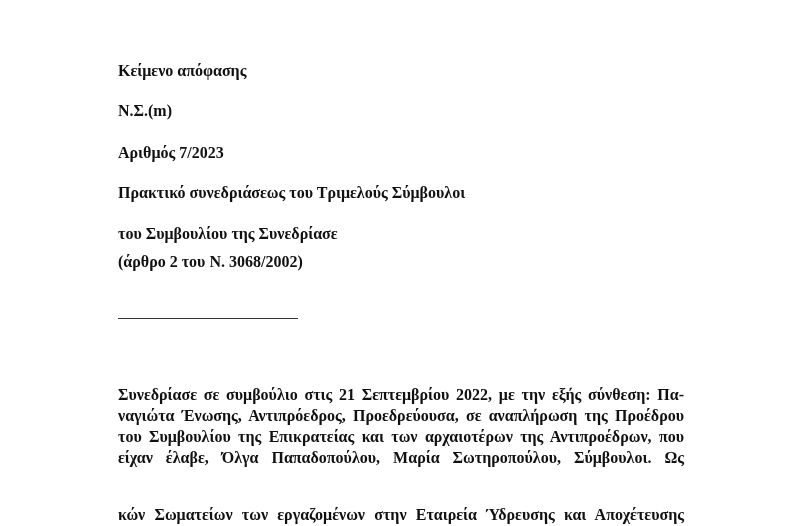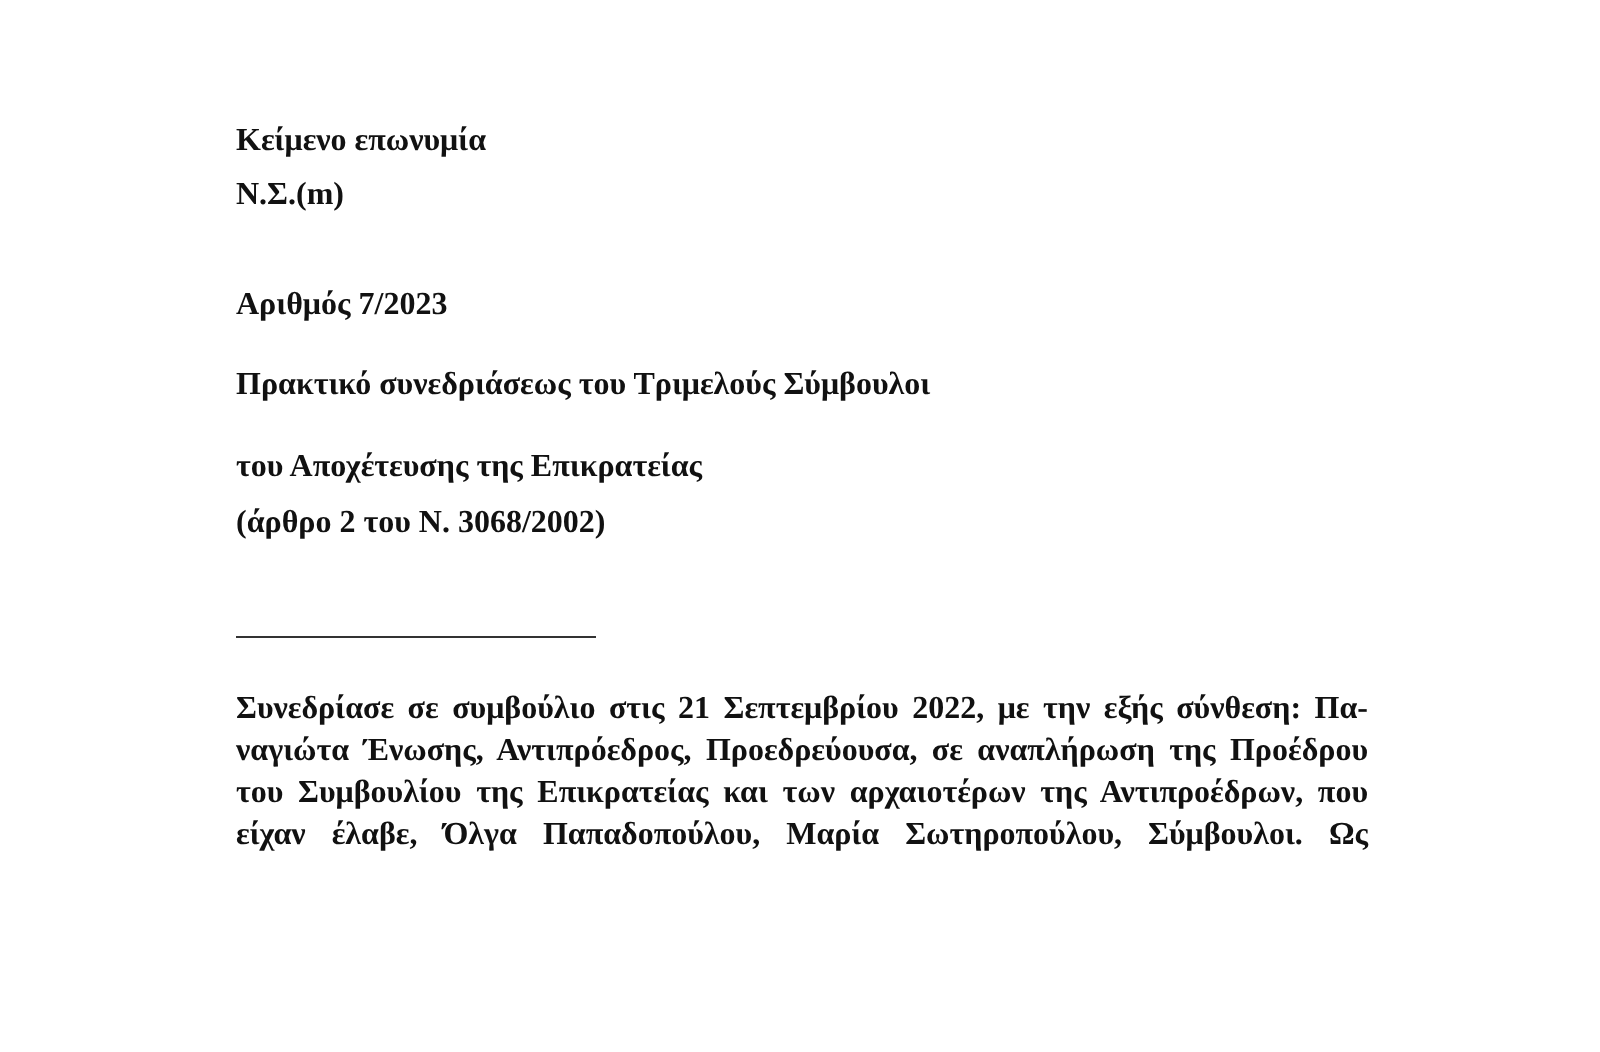--- a/index.html
+++ b/index.html
@@ -37,47 +37,49 @@
       height: 0;
       border-top: 1.5px solid #333333;
     }
     .para {
       position: absolute;
       left: 0;
       width: 566px;
       font-weight: bold;
       font-size: 16px;
       line-height: 21px;
+      margin-top: 40px;
     }
     .para .line {
       display: block;
       text-align: justify;
       text-align-last: justify;
       white-space: nowrap;
       height: 21px;
     }
     .para .line.last {
       text-align-last: left;
     }
   </style>
 </head>
 <body>
 
 <div class="page">
-  <div class="heading" style="top:61px">Κείμενο επωνυμία</div>
-  <div class="heading" style="top:88px">Ν.Σ.(m)</div>
+  <div class="heading" style="top:61px">Κείμενο απόφασης</div>
+  <div class="heading" style="top:101px">Ν.Σ.(m)</div>
   <div class="heading" style="top:143px">Αριθμός 7/2023</div>
   <div class="heading" style="top:183px">Πρακτικό συνεδριάσεως του Τριμελούς Σύμβουλοι</div>
-  <div class="heading" style="top:224px">του Αποχέτευσης της Επικρατείας</div>
+  <div class="heading" style="top:224px">του Συμβουλίου της Συνεδρίασε</div>
   <div class="heading" style="top:252px">(άρθρο 2 του Ν. 3068/2002)</div>
 
   <div class="rule"></div>
 
   <div class="para" style="top:344px">
     <span class="line">Συνεδρίασε σε συμβούλιο στις 21 Σεπτεμβρίου 2022, με την εξής σύνθεση: Πα-</span>
     <span class="line">ναγιώτα Ένωσης, Αντιπρόεδρος, Προεδρεύουσα, σε αναπλήρωση της Προέδρου</span>
     <span class="line">του Συμβουλίου της Επικρατείας και των αρχαιοτέρων της Αντιπροέδρων, που</span>
     <span class="line">είχαν έλαβε, Όλγα Παπαδοπούλου, Μαρία Σωτηροπούλου, Σύμβουλοι. Ως</span>
   </div>
 
   <div class="para" style="top:464px">
+    <span class="line">κών Σωματείων των εργαζομένων στην Εταιρεία Ύδρευσης και Αποχέτευσης</span>
   </div>
 </div>
 
 </body></html>

